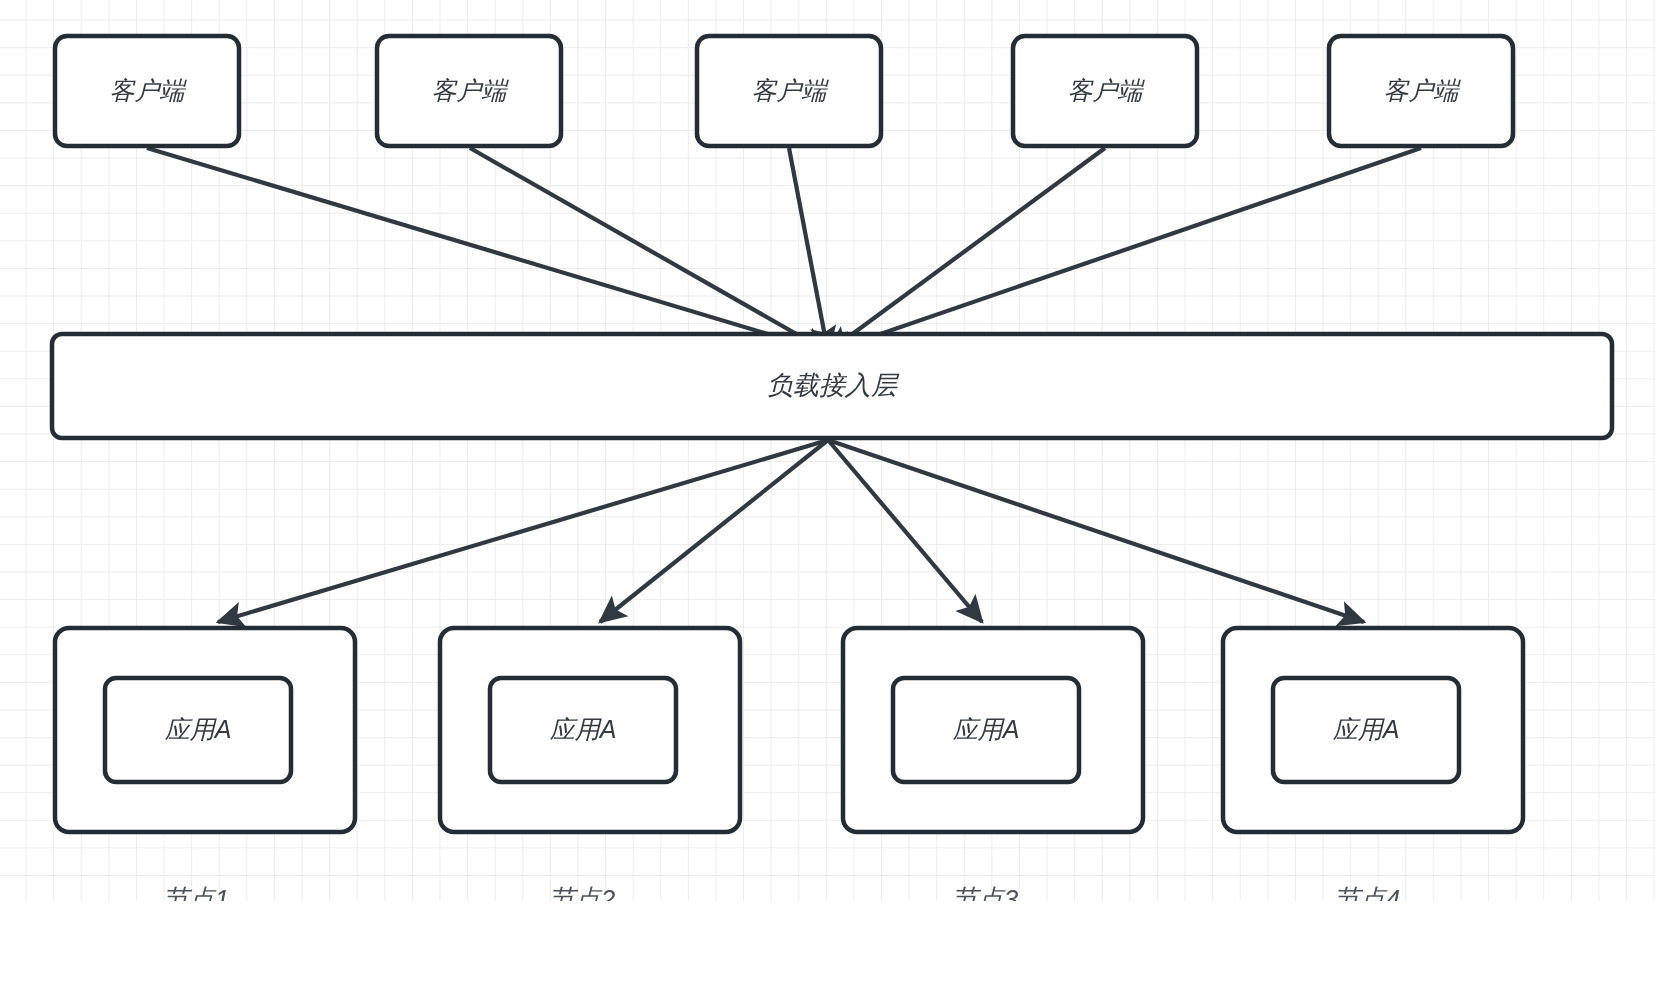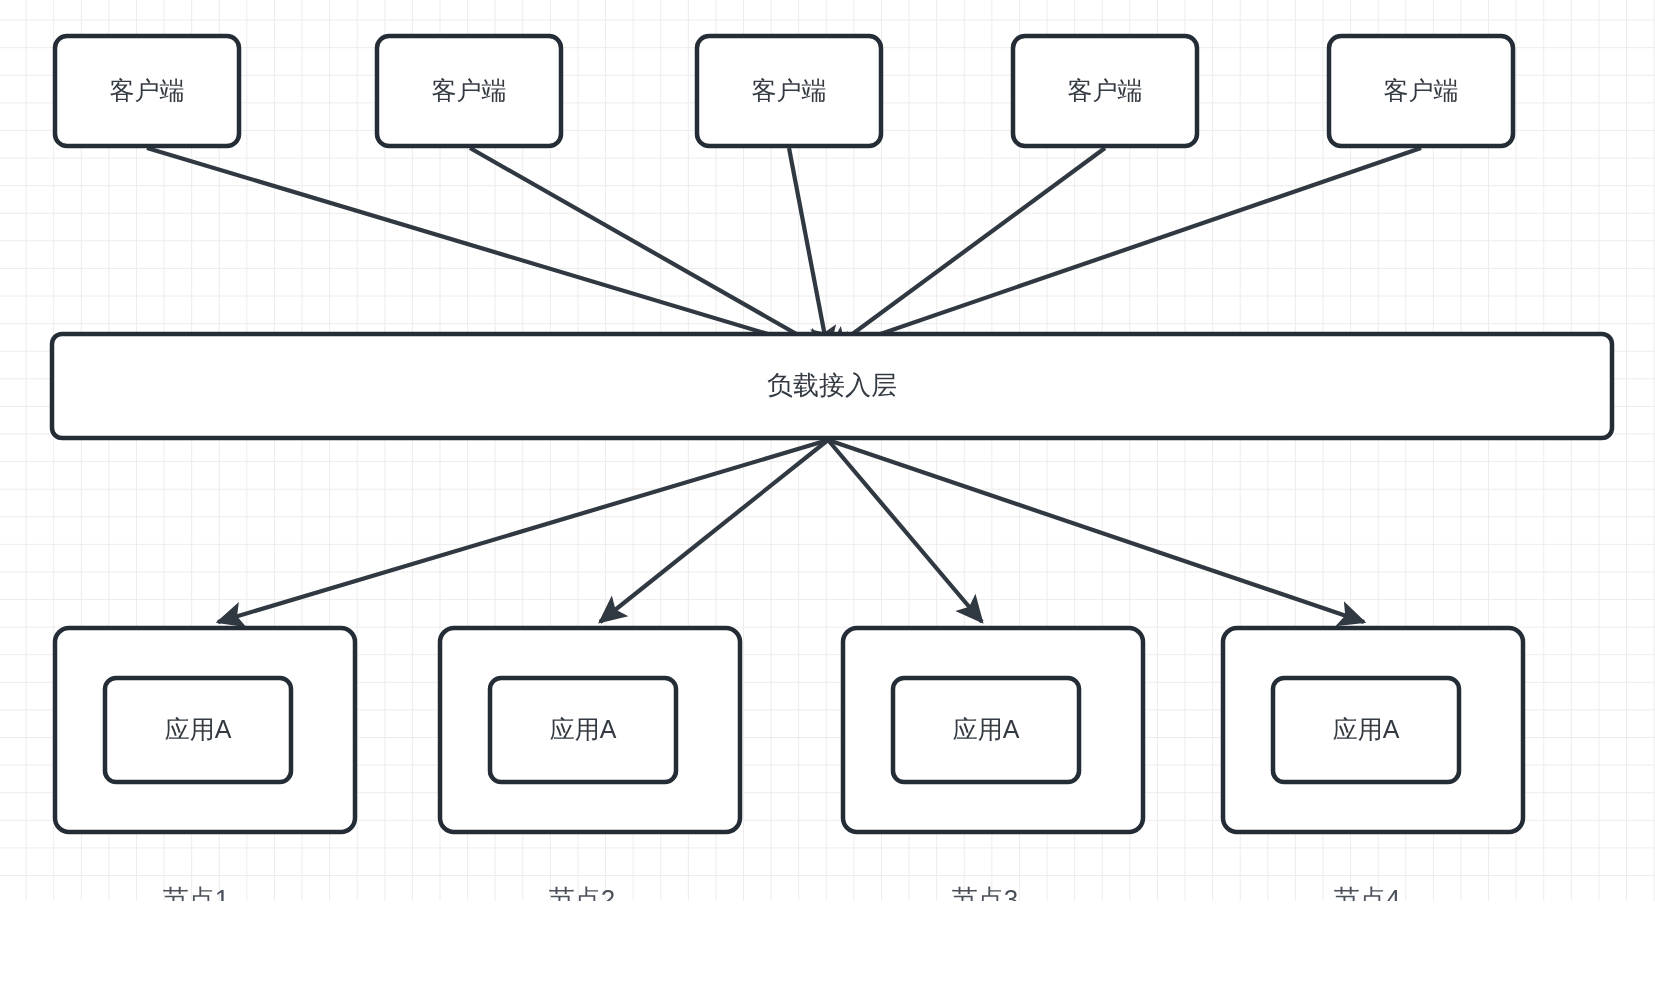--- a/index.html
+++ b/index.html
@@ -14,20 +14,21 @@
     position: relative;
     width: 1655px;
     height: 901px;
     overflow: hidden;
     background-color: #ffffff;
     background-image:
       linear-gradient(to right, #ececec 1px, transparent 1px),
       linear-gradient(to bottom, #ececec 1px, transparent 1px);
     background-size: 27.6px 27.6px;
     background-position: -2px -8px;
+    font-style: italic;
   }
   #diagram {
     position: absolute;
     inset: 0;
     width: 1655px;
     height: 1005px;
   }
   .node-rect {
     fill: #ffffff;
     stroke: #242c36;

